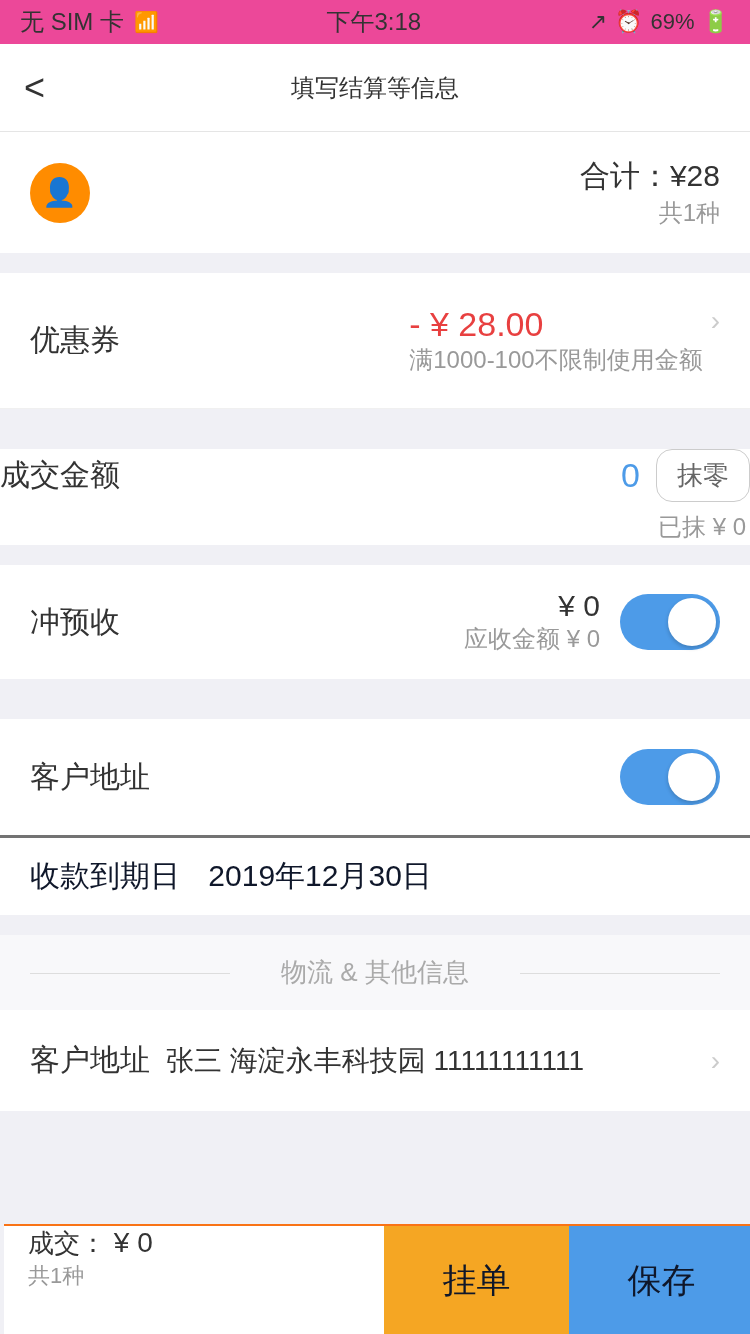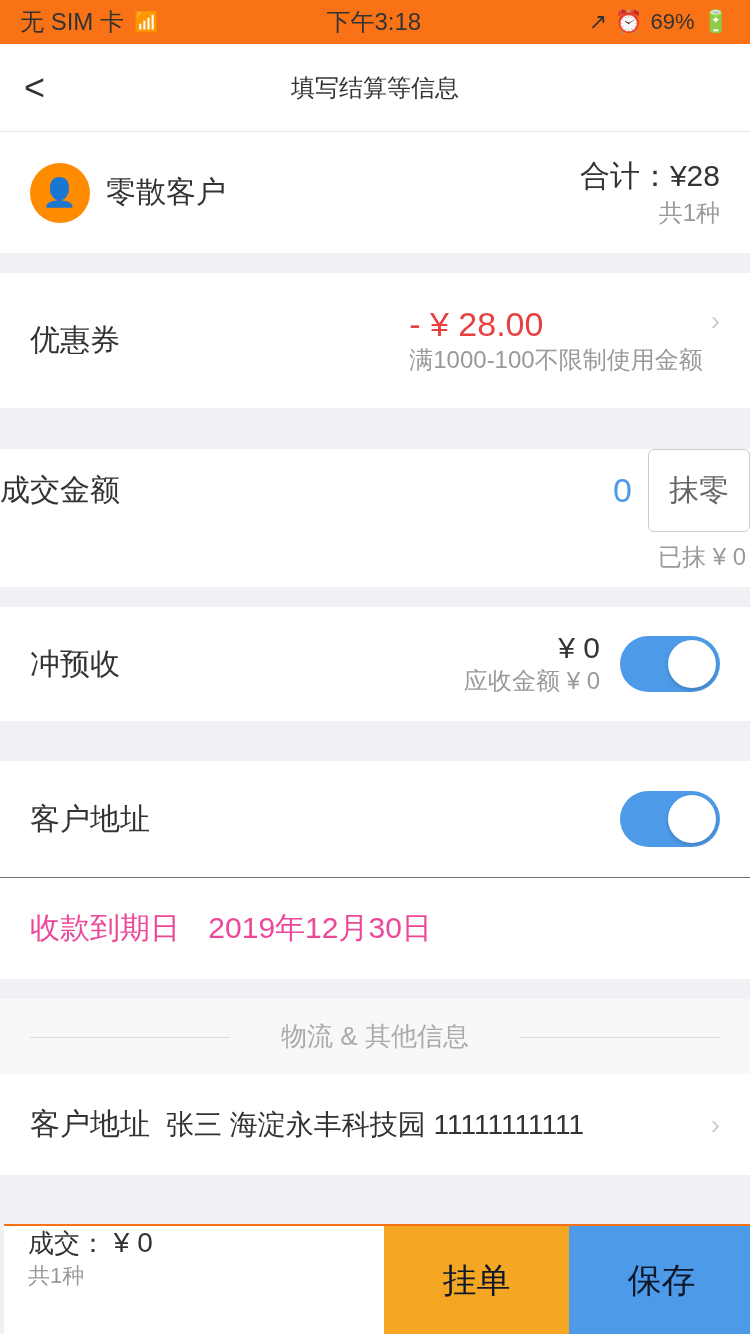--- a/index.html
+++ b/index.html
@@ -9,21 +9,21 @@
       background: #f0f0f5;
       width: 750px;
       min-height: 1334px;
       font-size: 28px;
       color: #333;
       position: relative;
     }
 
     
     .status-bar {
-      background: #f97316;
+      background: #ec4899;
       height: 44px;
       display: flex;
       align-items: center;
       justify-content: space-between;
       padding: 0 20px;
       font-size: 24px;
       color: #333;
     }
     .status-left { display: flex; align-items: center; gap: 10px; }
     .status-right { display: flex; align-items: center; gap: 8px; font-size: 22px; }
@@ -153,23 +153,23 @@
       font-size: 34px;
       color: #4d9be8;
       font-weight: 500;
       border: none;
       background: none;
       text-align: right;
       width: 120px;
     }
     .round-btn {
       border: 1px solid #ccc;
-      border-radius: 6px;
-      padding: 20px 20px;
-      font-size: 30px;
+      border-radius: 16px;
+      padding: 8px 20px;
+      font-size: 26px;
       color: #666;
       background: #fff;
       cursor: pointer;
     }
     .sub-text {
       font-size: 24px;
       color: #999;
       text-align: right;
       margin-right: 4px;
     }
@@ -225,24 +225,24 @@
       margin-bottom: 0;
     }
     .debt-label {
       font-size: 30px;
       color: #333;
     }
 
     
     .due-date-section {
       background: #fff;
-      padding: 30px 30px;
-      font-size: 30px;
-      color: #ec4899;
-      border-top: 1px solid #737373;
+      padding: 18px 30px;
+      font-size: 30px;
+      color: #0f172a;
+      border-top: 3px solid #737373;
     }
     .due-date-label { margin-right: 20px; }
 
     
     .logistics-separator {
       background: #f8f8fa;
       padding: 20px 30px;
       text-align: center;
       position: relative;
       margin: 20px 0 0;
@@ -355,21 +355,20 @@
   <span class="nav-title">填写结算等信息</span>
 </div>
 
 <div class="content">
 
   <div class="customer-section">
     <div class="customer-left">
       <div class="customer-avatar">
         <span>👤</span>
       </div>
-      <span class="customer-name">零散客户</span>
     </div>
     <div class="customer-right">
       <div class="total-amount">合计：¥28</div>
       <div class="total-count">共1种</div>
     </div>
   </div>
 
   <div class="white-section">
     <div class="coupon-row">
       <span class="row-label">优惠券</span>
@@ -386,21 +385,21 @@
   <div class="divider"></div>
 
   <div class="white-section">
     <div class="transaction-row">
       <span class="row-label">成交金额</span>
       <div style="display:flex; align-items:center; gap:16px;">
         <input class="amount-input" type="text" value="0" style="">
         <button class="round-btn">抹零</button>
       </div>
     </div>
-    <div style="text-align:right; padding: 0 0 14px 0;">
+    <div style="text-align:right; padding: 0 0 2px 0;">
       <span class="sub-text">已抹  ¥ 0</span>
     </div>
   </div>
 
   <div class="advance-section">
     <span class="row-label">冲预收</span>
     <div style="display:flex; align-items:center; gap:20px;">
       <div class="advance-amounts">
         <div class="advance-main">¥ 0</div>
         <div class="advance-sub">应收金额 ¥ 0</div>

